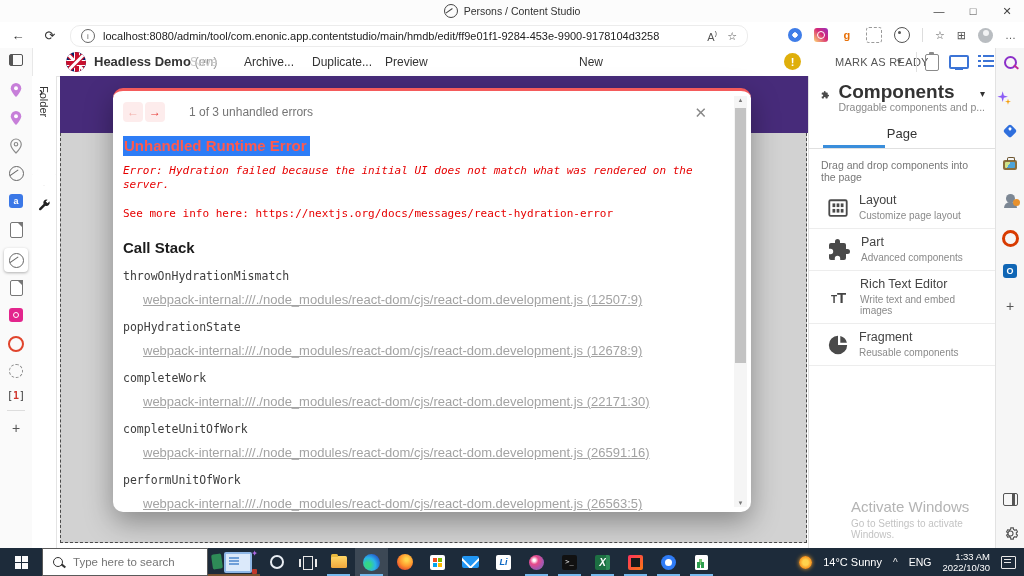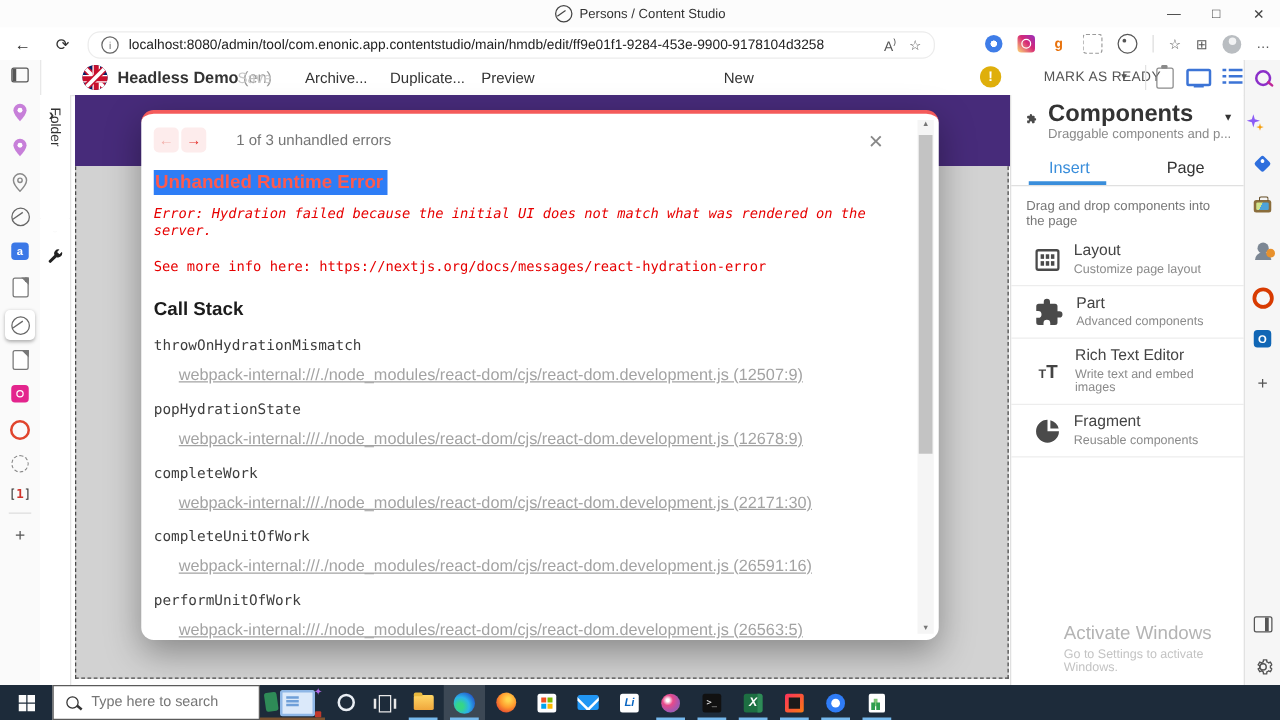--- a/index.html
+++ b/index.html
@@ -399,21 +399,20 @@
       <svg width="20" height="20" viewBox="0 0 24 24">
           <path d="M20.5 11H19V7a2 2 0 0 0-2-2h-4V3.5a2.5 2.5 0 0 0-5 0V5H4a2 2 0 0 0-2 2v3.8h1.5a2.7 2.7 0 0 1 0 5.4H2V20a2 2 0 0 0 2 2h3.8v-1.5a2.7 2.7 0 0 1 5.4 0V22H17a2 2 0 0 0 2-2v-4h1.5a2.5 2.5 0 0 0 0-5z" fill="#4a4a4a"></path>
         </svg>
       <span>
         <div class="p-title">Components</div>
         <div class="p-sub">Draggable components and p...</div>
       </span>
       <span class="p-caret">▾</span>
     </div>
     <div class="p-tabs">
-      <span class="p-tab active">Insert</span>
       <span class="p-tab idle">Page</span>
       <span class="p-underline"></span>
     </div>
     <div class="p-hint">Drag and drop components into the page</div>
 
     <div class="p-item">
       <svg width="22" height="22" viewBox="0 0 24 24">
           <rect x="2.5" y="3.5" width="19" height="17" rx="1.5" fill="none" stroke="#4a4a4a" stroke-width="2"></rect>
           <rect x="6" y="7" width="3" height="4" fill="#4a4a4a"></rect>
           <rect x="10.5" y="7" width="3" height="4" fill="#4a4a4a"></rect>
@@ -565,15 +564,26 @@
             <i></i>
           </span>
         </span>
       <span class="app running">
           <span class="faceic"></span>
         </span>
       <span class="app running">
           <span class="gdocic"></span>
         </span>
     </div>
+    <div class="tray">
+      <span class="sun"></span>
+      <span class="weathertxt">14°C Sunny</span>
+      <span class="caretup">^</span>
+      <span class="engtxt">ENG</span>
+      <span class="timetxt">
+        <div>1:33 AM</div>
+        <div>2022/10/30</div>
+      </span>
+      <span class="notif"></span>
+    </div>
   </div>
 
 </div>
 
 </body></html>

